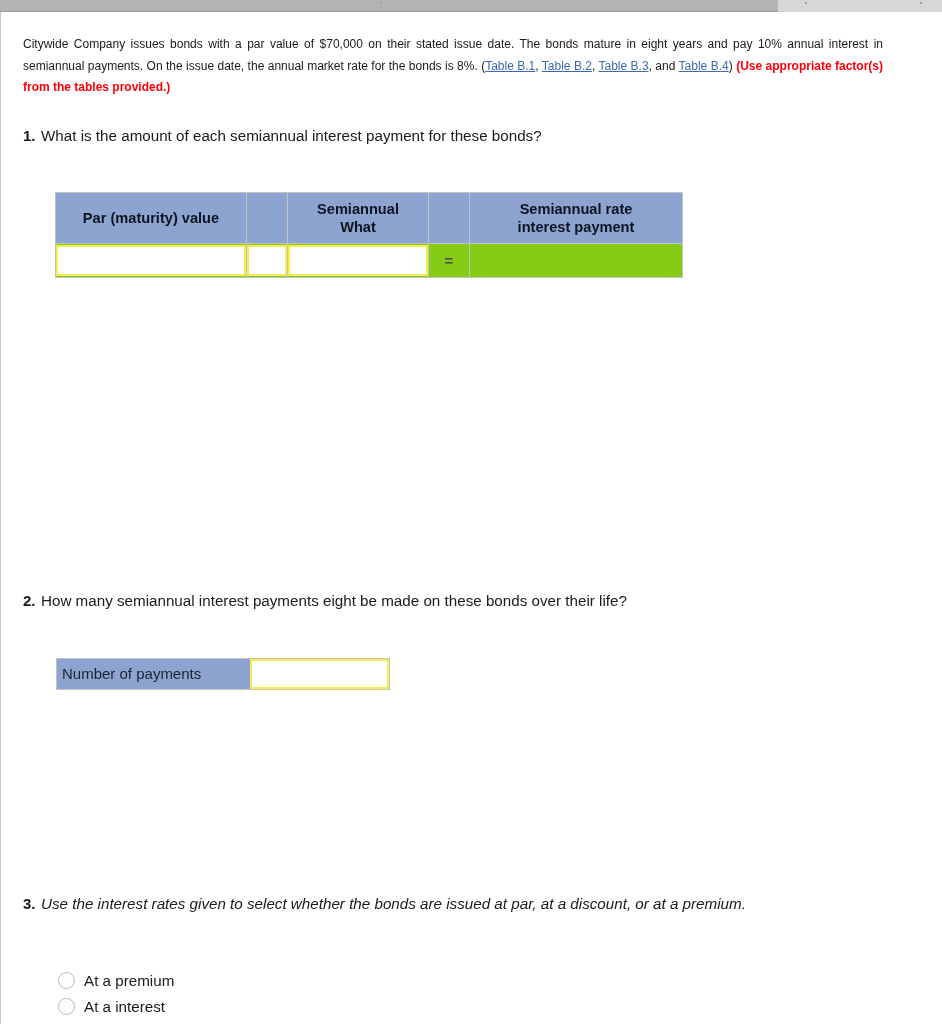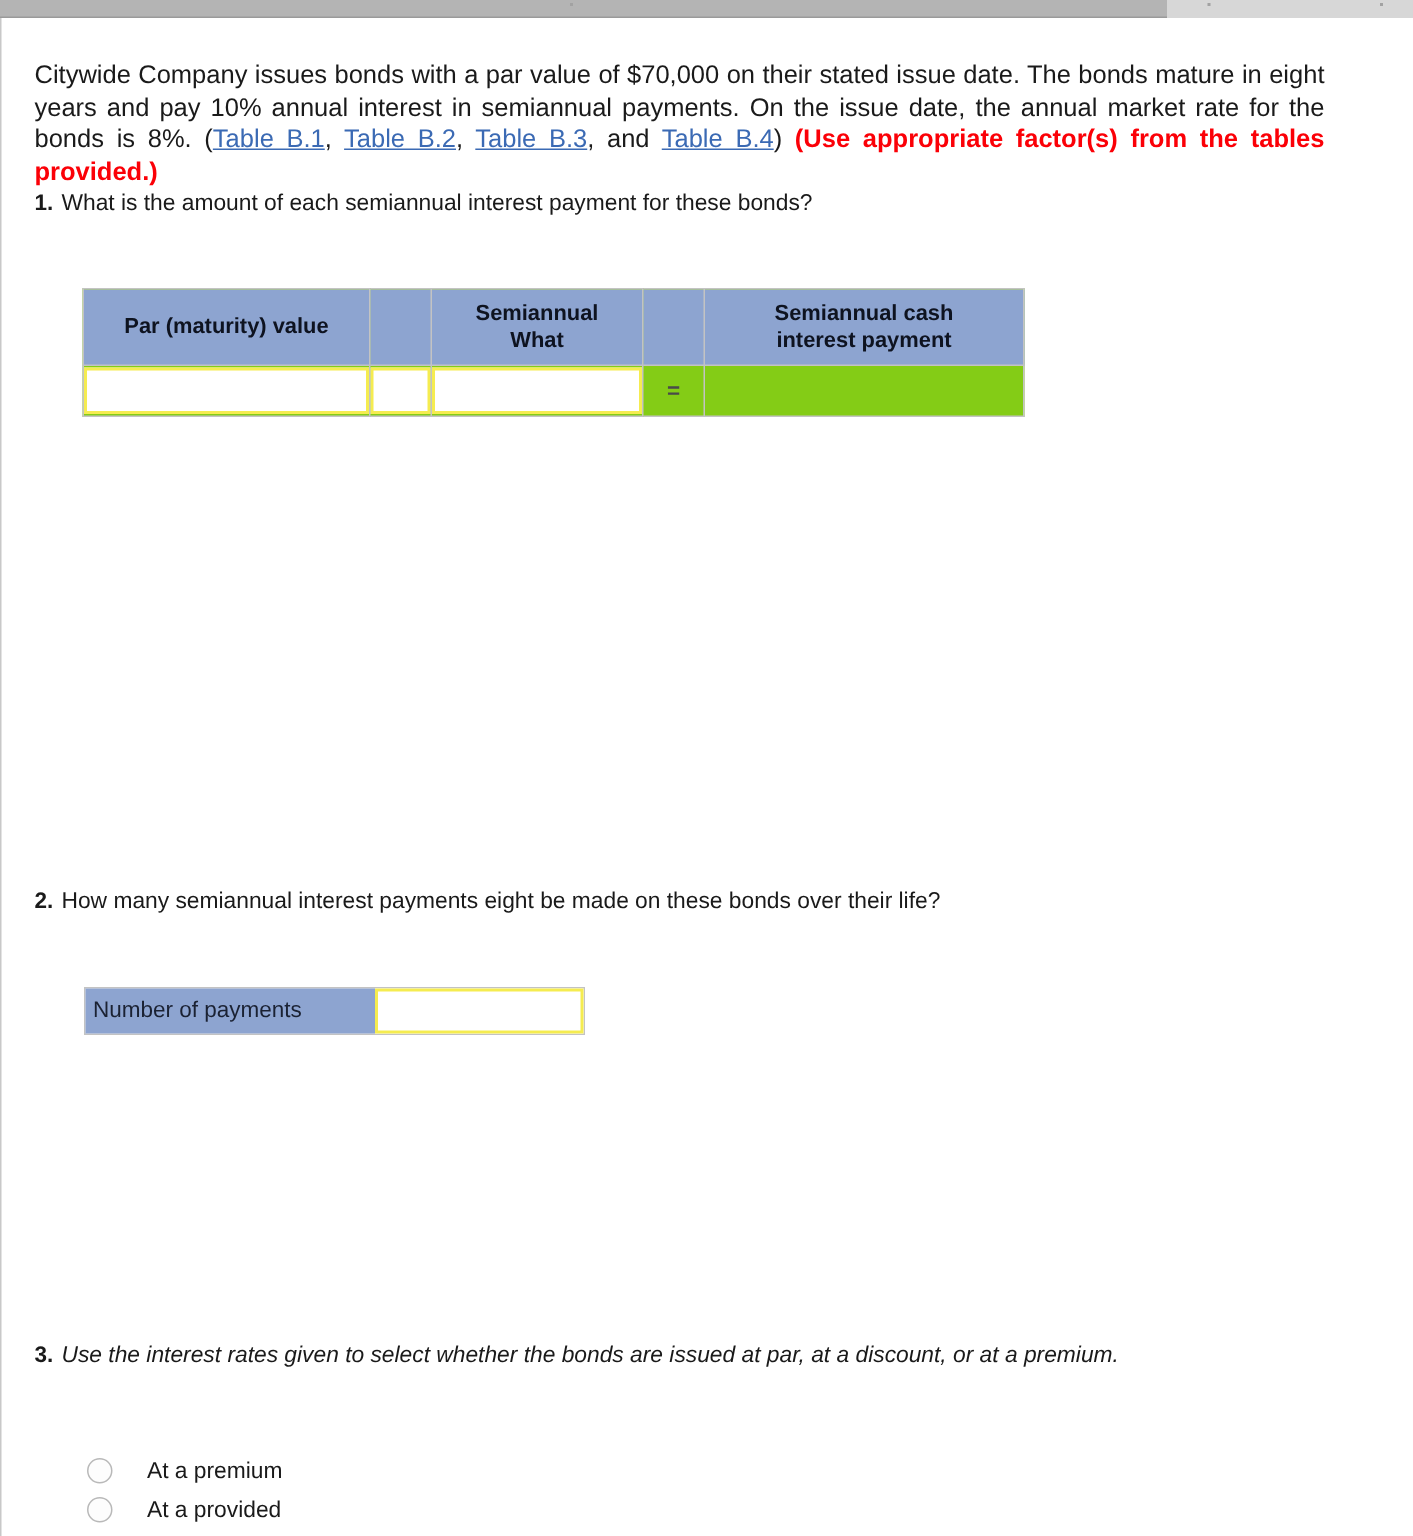--- a/index.html
+++ b/index.html
@@ -62,21 +62,21 @@
     left: 0;
     width: 942px;
   }
 
   
   .intro {
     position: absolute;
     top: 10px;
     left: 23px;
     width: 860px;
-    font-size: 17px;
+    font-size: 12px;
     line-height: 21.5px;
     text-align: justify;
     text-justify: inter-word;
   }
   .intro .tlink {
     color: #3b6ab4;
     text-decoration: underline;
   }
   .intro .redbold {
     color: #fb0007;
@@ -199,21 +199,21 @@
   .radio {
     width: 17px;
     height: 17px;
     border-radius: 50%;
     border: 1px solid #b9b9b9;
     background: #fdfdfd;
     box-sizing: border-box;
     flex: 0 0 auto;
   }
   .option-label {
-    margin-left: 23px;
+    margin-left: 9px;
     font-size: 15.2px;
     color: #1a1a1a;
     white-space: nowrap;
   }
 </style>
 </head>
 <body>
 
 <div class="top-bar">
   <div class="top-bar-left"></div>
@@ -235,21 +235,21 @@
     <span class="q-text">What is the amount of each semiannual interest payment for these bonds?</span>
   </div>
 
   <table class="calc-table">
     <thead>
       <tr>
         <td class="col-par">Par (maturity) value</td>
         <td class="col-gap1"></td>
         <td class="col-rate"><span>Semiannual</span><br><span>What</span></td>
         <td class="col-eq"></td>
-        <td class="col-result"><span>Semiannual cash</span><br><span>interest payment</span></td>
+        <td class="col-result"><span>Semiannual rate</span><br><span>interest payment</span></td>
       </tr>
     </thead>
     <tbody>
       <tr>
         <td>
             <span class="inputcell"></span>
           </td>
         <td>
             <span class="inputcell"></span>
           </td>
@@ -277,21 +277,21 @@
     <span class="q-text">Use the interest rates given to select whether the bonds are issued at par, at a discount, or at a premium.</span>
   </div>
 
   <div class="options">
     <div class="option">
       <span class="radio"></span>
       <span class="option-label">At a premium</span>
     </div>
     <div class="option">
       <span class="radio"></span>
-      <span class="option-label">At a provided</span>
+      <span class="option-label">At a interest</span>
     </div>
     <div class="option">
       <span class="radio"></span>
       <span class="option-label">At par</span>
     </div>
   </div>
 
 </div>
 
 </body></html>

